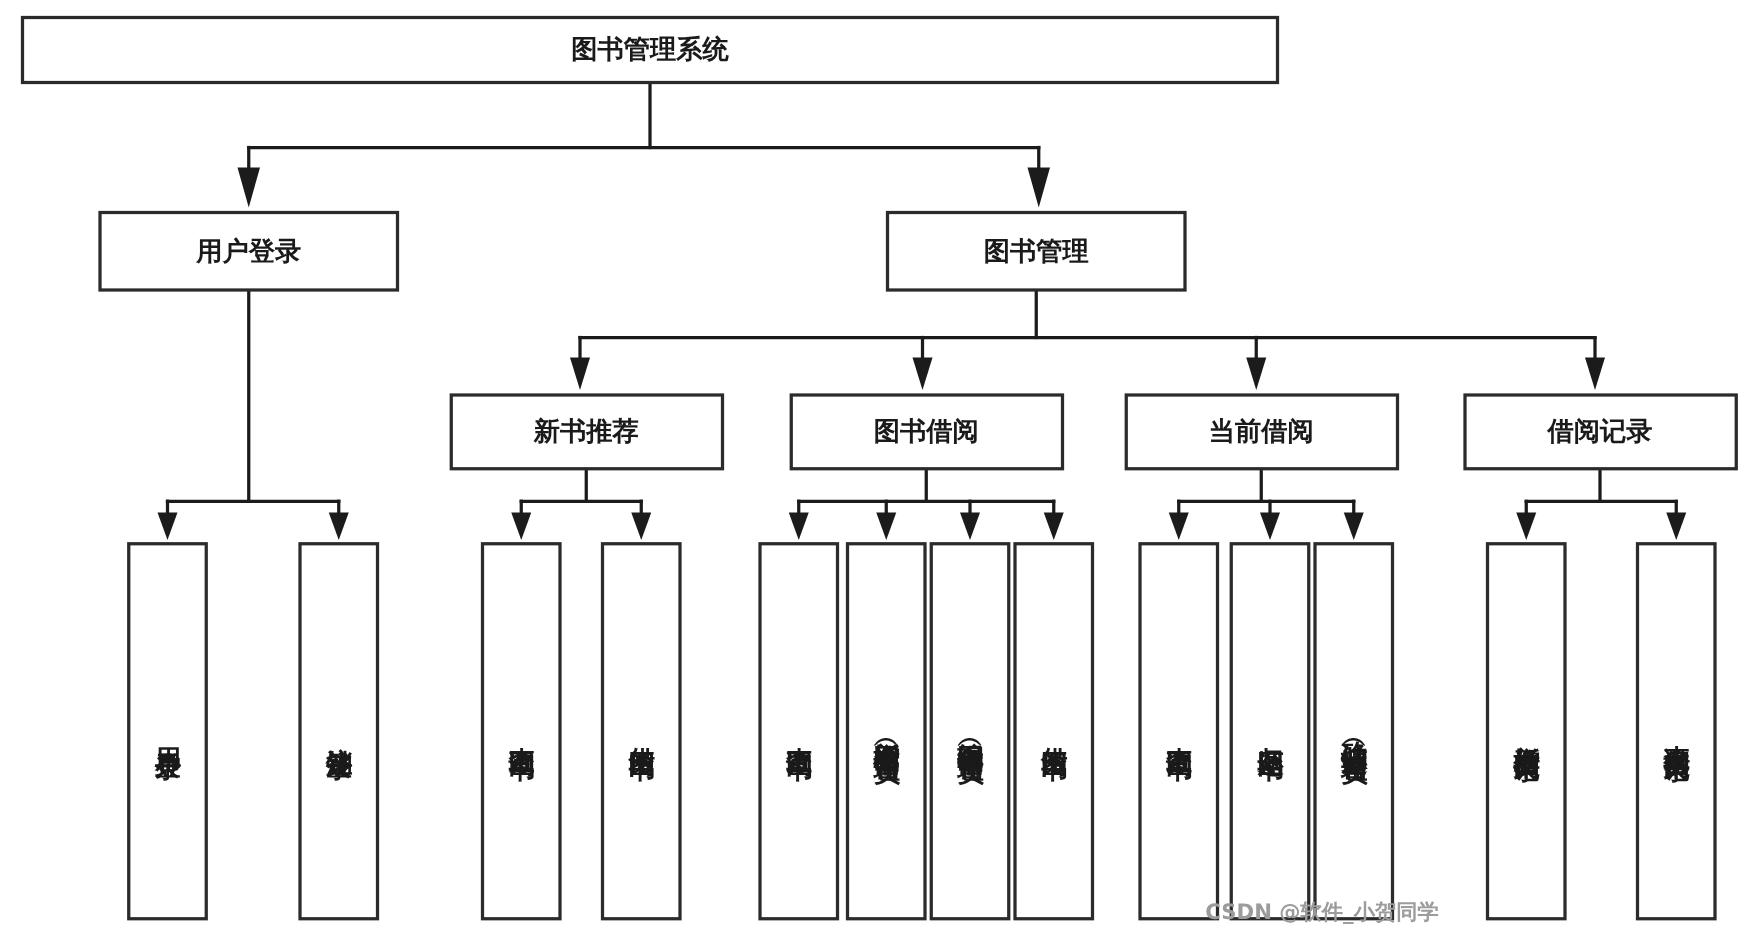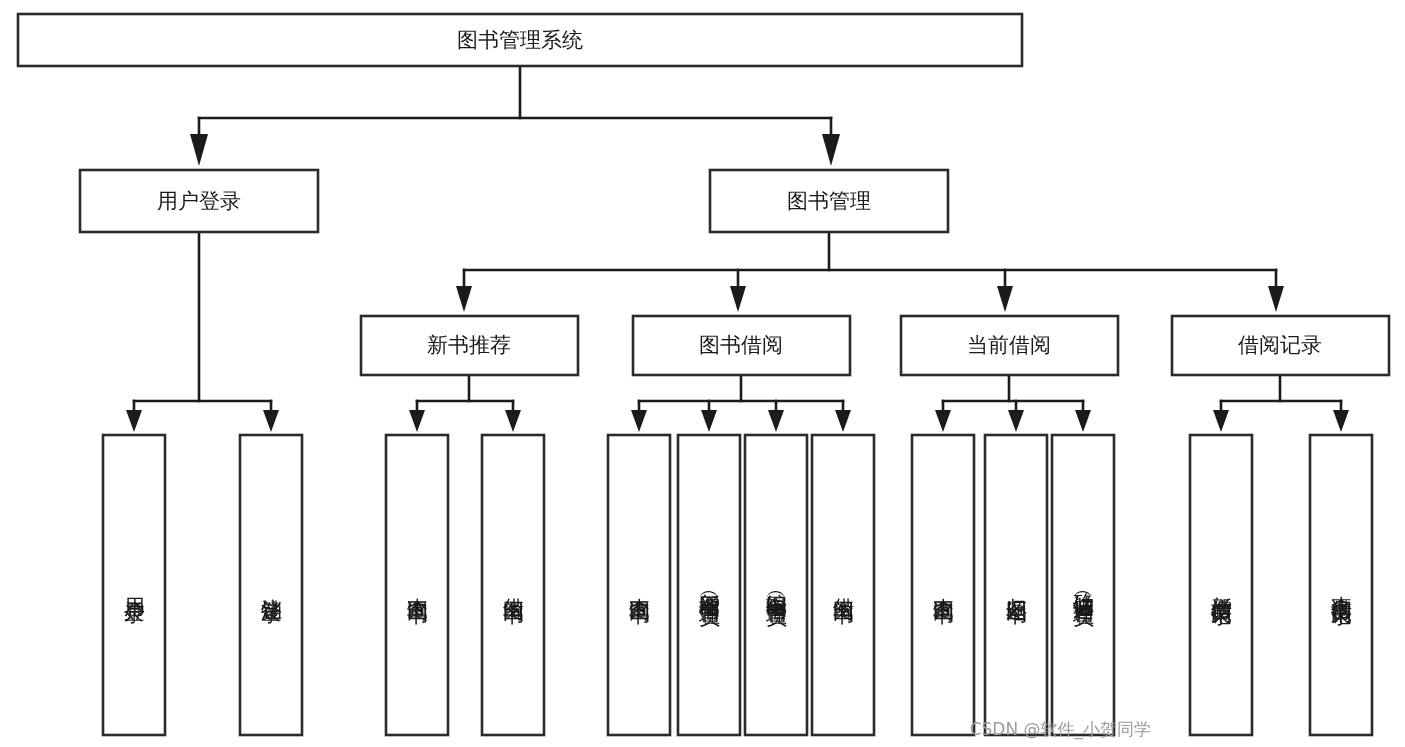--- a/index.html
+++ b/index.html
@@ -11,20 +11,21 @@
     width: 1405px;
     height: 747px;
     font-family: "DejaVu Sans", "Liberation Sans", sans-serif;
     overflow: hidden;
   }
   #diagram-root {
     position: relative;
     width: 1159px;
     height: 747px;
     background: #ffffff;
+    font-weight: bold;
   }
   svg#flow-svg {
     position: absolute;
     left: 0;
     top: 0;
     width: 1405px;
     height: 747px;
     display: block;
   }
   .node-box {

